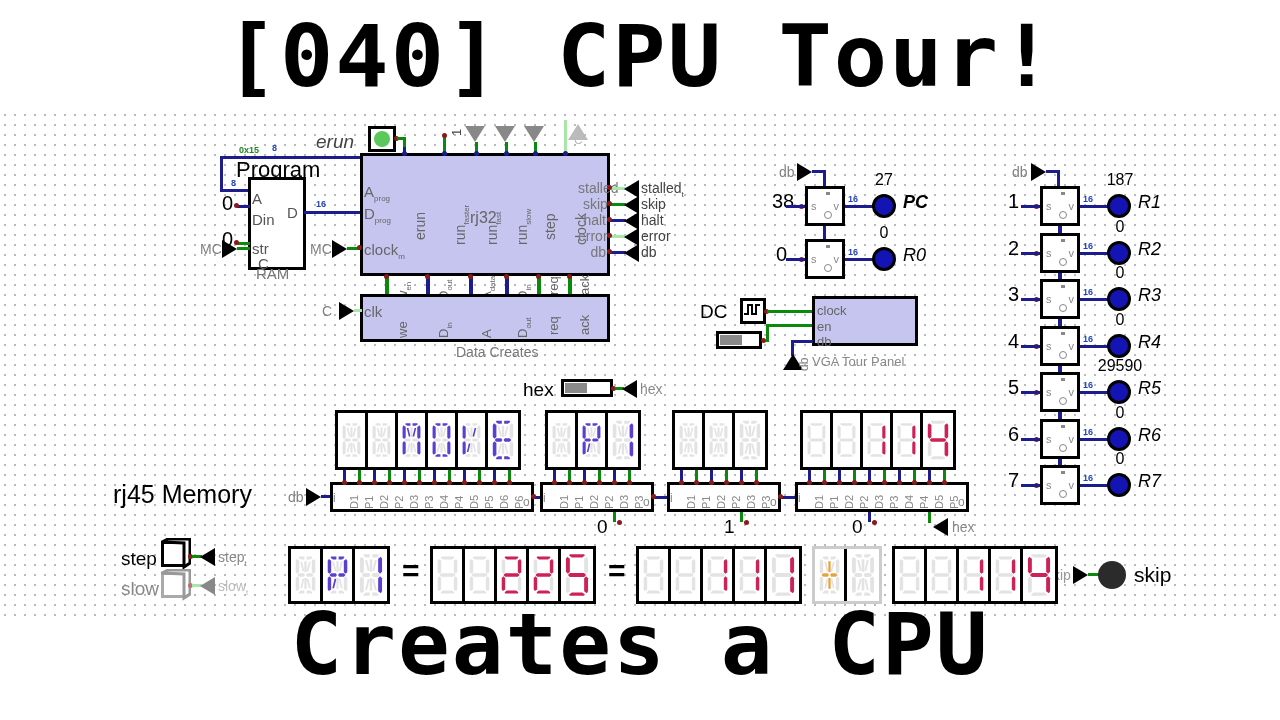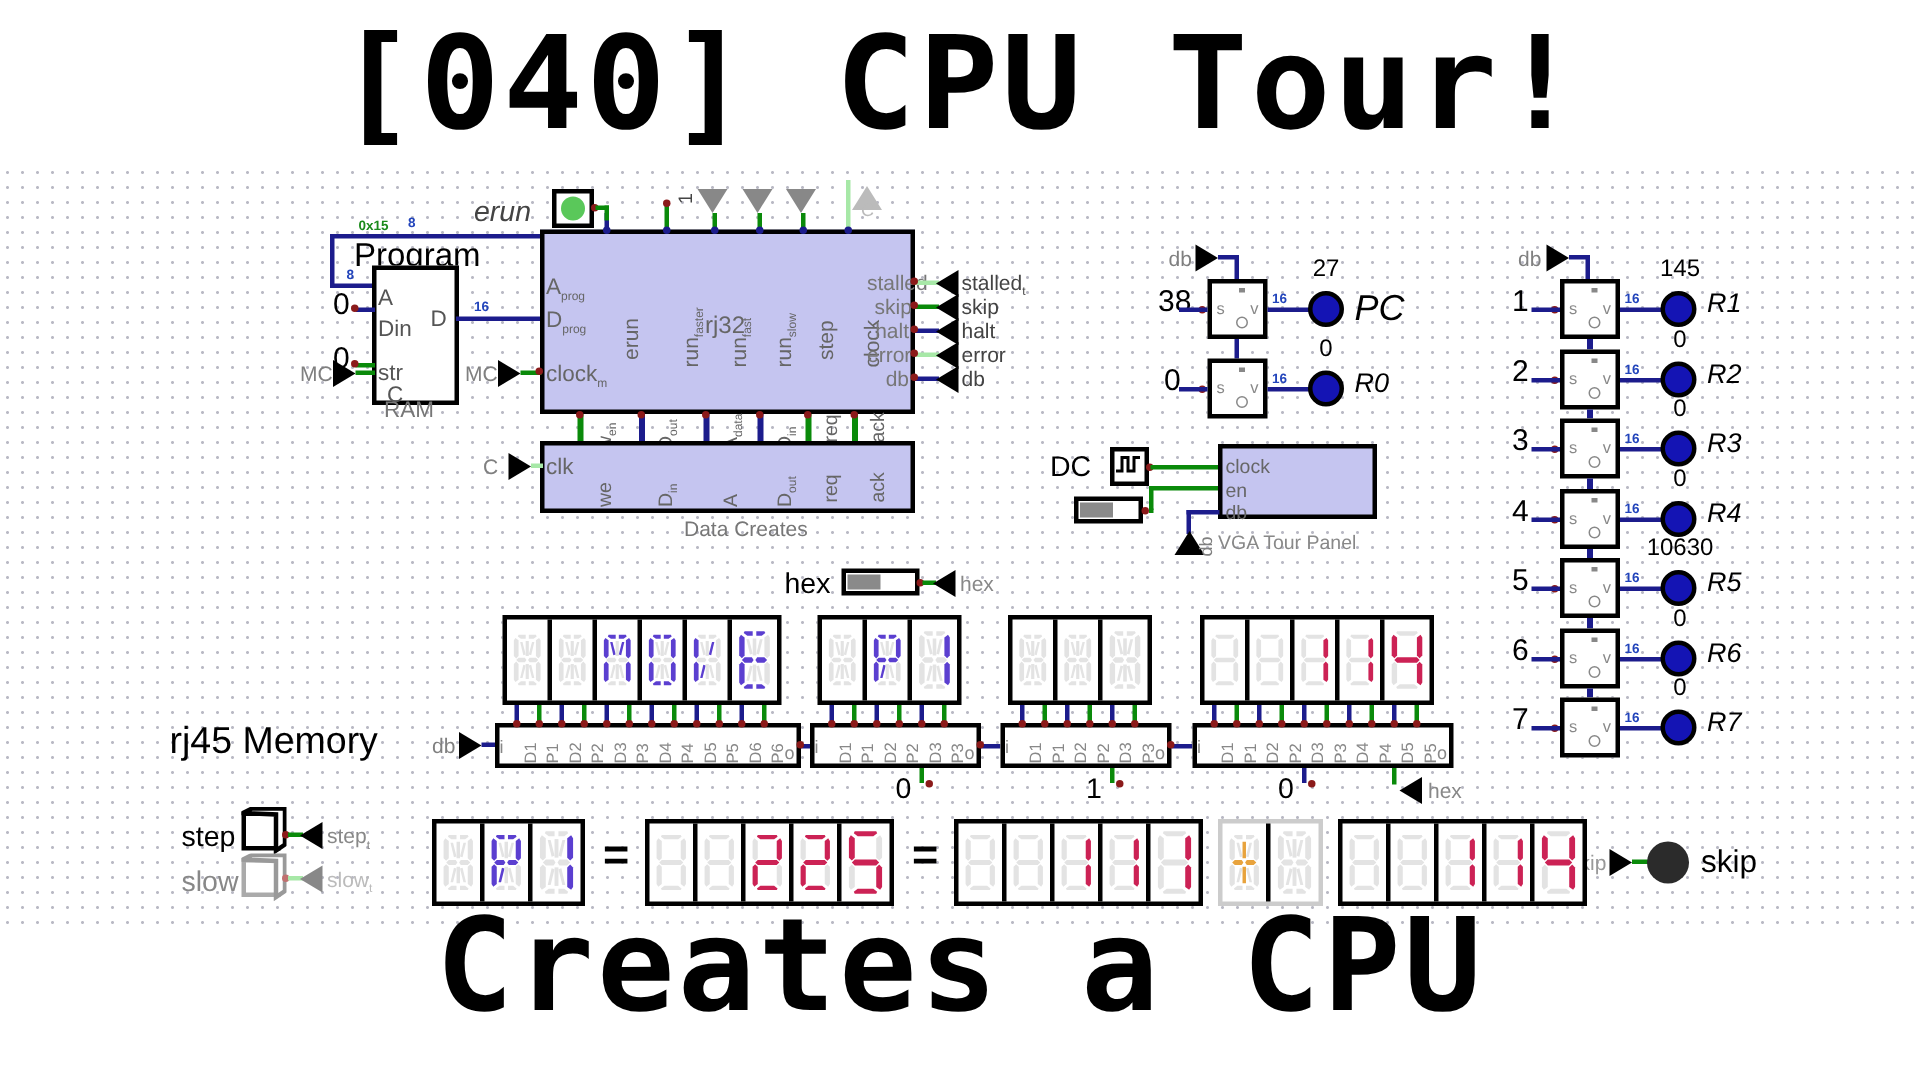--- a/index.html
+++ b/index.html
@@ -258,21 +258,21 @@
   <div class="v">v</div>
   <div class="o"></div>
 </div>
 <div class="lbl-dark" style="left:772px;top:190px;font-size:20px;">38</div>
 <div class="dot" style="left:799px;top:204px;"></div>
 <div class="wire" style="left:786px;top:205px;width:19px;height:3px;"></div>
 <div class="wire" style="left:845px;top:205px;width:30px;height:3px;"></div>
 <div class="bw" style="left:848px;top:194px;">16</div>
 <div class="led" style="left:872px;top:194px;"></div>
 <div class="ledval" style="left:857px;top:171px;width:54px;">27</div>
-<div class="lbl-it" style="left:903px;top:192px;font-size:24px;">PC</div>
+<div class="lbl-it" style="left:903px;top:192px;font-size:18px;font-weight:bold;">PC</div>
 
 <div class="mux" style="left:805px;top:239px;">
   <div class="t"></div>
   <div class="s">s</div>
   <div class="v">v</div>
   <div class="o"></div>
 </div>
 <div class="lbl-dark" style="left:776px;top:243px;font-size:20px;">0</div>
 <div class="dot" style="left:799px;top:257px;"></div>
 <div class="wire" style="left:786px;top:258px;width:19px;height:3px;"></div>
@@ -293,21 +293,21 @@
         <div class="s">s</div>
         <div class="v">v</div>
         <div class="o"></div>
       </div>
       <div class="lbl-dark" style="left:1008px;top:190px;font-size:20px;">1</div>
       <div class="dot" style="left:1034px;top:204px;"></div>
       <div class="wire" style="left:1021px;top:205px;width:19px;height:3px;"></div>
       <div class="wire" style="left:1080px;top:205px;width:30px;height:3px;"></div>
       <div class="bw" style="left:1083px;top:194px;">16</div>
       <div class="led" style="left:1107px;top:194px;"></div>
-      <div class="ledval" style="left:1080px;top:171px;width:80px;">145</div>
+      <div class="ledval" style="left:1080px;top:171px;width:80px;">187</div>
       <div class="lbl-it" style="left:1138px;top:192px;font-size:18px;">R1</div>
       <div class="wire" style="left:1058px;top:226px;width:4px;height:6.5px;"></div>
 
       <div class="mux" style="left:1040px;top:232.5px;">
         <div class="t"></div>
         <div class="s">s</div>
         <div class="v">v</div>
         <div class="o"></div>
       </div>
       <div class="lbl-dark" style="left:1008px;top:236.5px;font-size:20px;">2</div>
@@ -357,21 +357,21 @@
         <div class="s">s</div>
         <div class="v">v</div>
         <div class="o"></div>
       </div>
       <div class="lbl-dark" style="left:1008px;top:376px;font-size:20px;">5</div>
       <div class="dot" style="left:1034px;top:390px;"></div>
       <div class="wire" style="left:1021px;top:391px;width:19px;height:3px;"></div>
       <div class="wire" style="left:1080px;top:391px;width:30px;height:3px;"></div>
       <div class="bw" style="left:1083px;top:380px;">16</div>
       <div class="led" style="left:1107px;top:380px;"></div>
-      <div class="ledval" style="left:1080px;top:357px;width:80px;">10630</div>
+      <div class="ledval" style="left:1080px;top:357px;width:80px;">29590</div>
       <div class="lbl-it" style="left:1138px;top:378px;font-size:18px;">R5</div>
       <div class="wire" style="left:1058px;top:412px;width:4px;height:6.5px;"></div>
 
       <div class="mux" style="left:1040px;top:418.5px;">
         <div class="t"></div>
         <div class="s">s</div>
         <div class="v">v</div>
         <div class="o"></div>
       </div>
       <div class="lbl-dark" style="left:1008px;top:422.5px;font-size:20px;">6</div>

